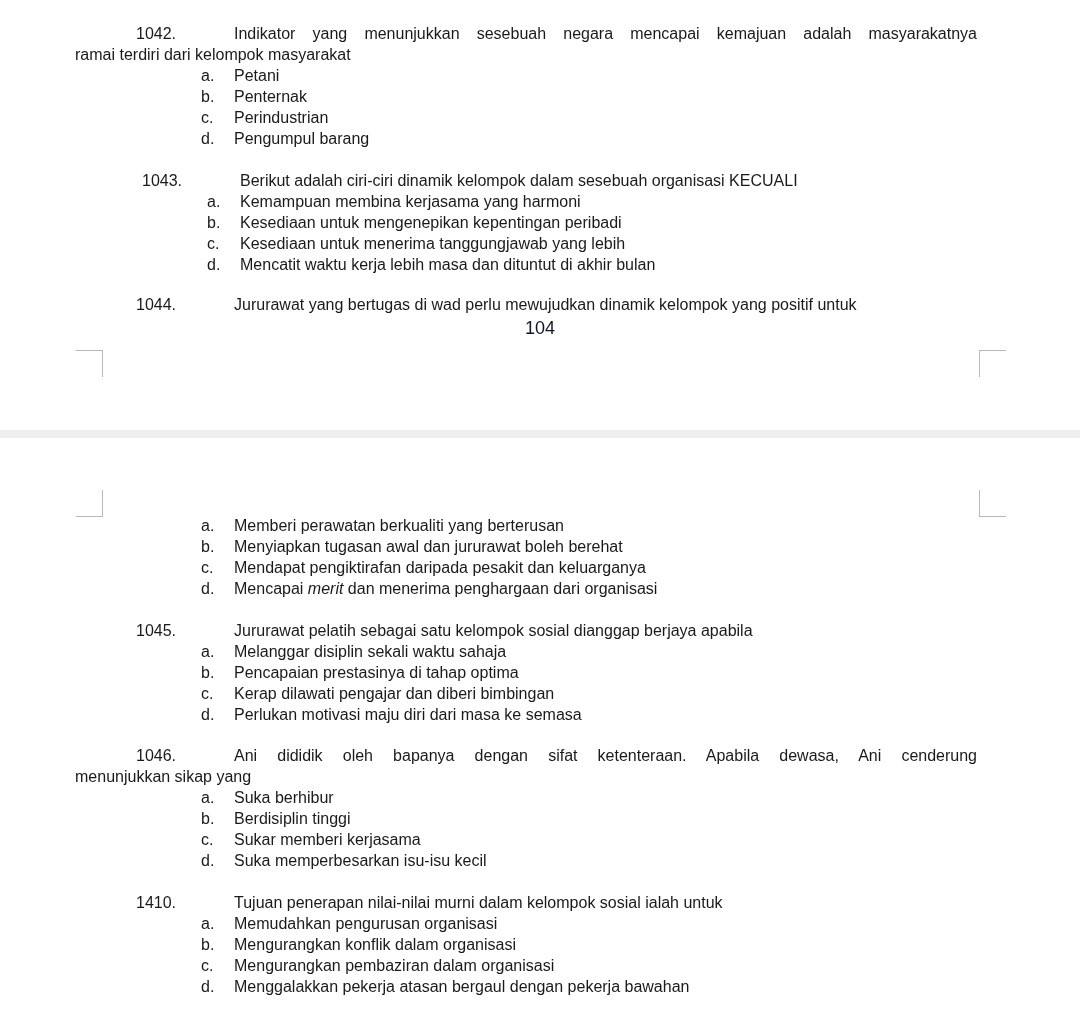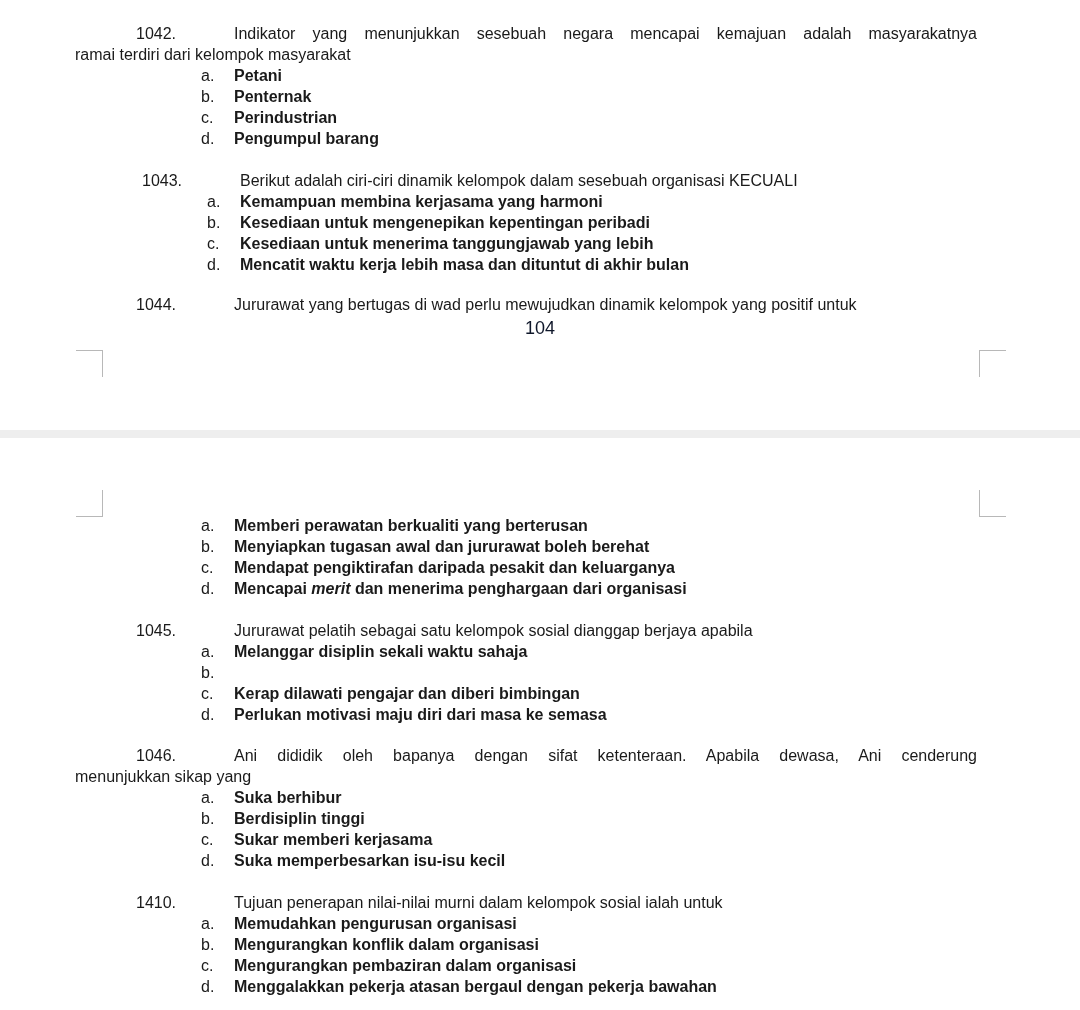--- a/index.html
+++ b/index.html
@@ -13,21 +13,21 @@
   .gap { position: absolute; left: 0; top: 430px; width: 1080px; height: 8px; background: #eeeeee; }
   .page2 { top: 438px; height: 572px; }
   .q { position: absolute; left: 0; width: 1080px; font-size: 16px; line-height: 21px; }
   .qline { position: relative; height: 21px; }
   .qnum { position: absolute; left: 136px; top: 0; }
   .qtext { position: absolute; left: 234px; top: 0; white-space: nowrap; }
   .qtext.just { width: 743px; text-align: justify; text-align-last: justify; white-space: normal; }
   .cont { position: relative; height: 21px; padding-left: 75px; white-space: nowrap; }
   .opt { position: relative; height: 21px; }
   .opt .letter { position: absolute; left: 201px; top: 0; }
-  .opt .otext { position: absolute; left: 234px; top: 0; white-space: nowrap; font-weight: bold; }
+  .opt .otext { position: absolute; left: 234px; top: 0; white-space: nowrap; }
   .pagenum { position: absolute; top: 318px; left: 0; width: 1080px; text-align: center; font-size: 18px; color: #0f172a; }
   .corner { position: absolute; width: 26px; height: 26px; border-color: #b8b8b8; border-style: solid; border-width: 0; }
   .c-tl { left: 76px; top: 350px; border-top-width: 1px; border-right-width: 1px; }
   .c-tr { left: 979px; top: 350px; border-top-width: 1px; border-left-width: 1px; }
   .c-bl { left: 76px; top: 52px; border-bottom-width: 1px; border-right-width: 1px; }
   .c-br { left: 979px; top: 52px; border-bottom-width: 1px; border-left-width: 1px; }
   em { font-style: italic; }
 </style>
 </head>
 <body>
@@ -122,20 +122,21 @@
     <div class="qline">
       <span class="qnum">1045.</span>
       <span class="qtext">Jururawat pelatih sebagai satu kelompok sosial dianggap berjaya apabila</span>
     </div>
     <div class="opt">
         <span class="letter">a.</span>
         <span class="otext">Melanggar disiplin sekali waktu sahaja</span>
       </div>
     <div class="opt">
         <span class="letter">b.</span>
+        <span class="otext">Pencapaian prestasinya di tahap optima</span>
       </div>
     <div class="opt">
         <span class="letter">c.</span>
         <span class="otext">Kerap dilawati pengajar dan diberi bimbingan</span>
       </div>
     <div class="opt">
         <span class="letter">d.</span>
         <span class="otext">Perlukan motivasi maju diri dari masa ke semasa</span>
       </div>
   </div>

